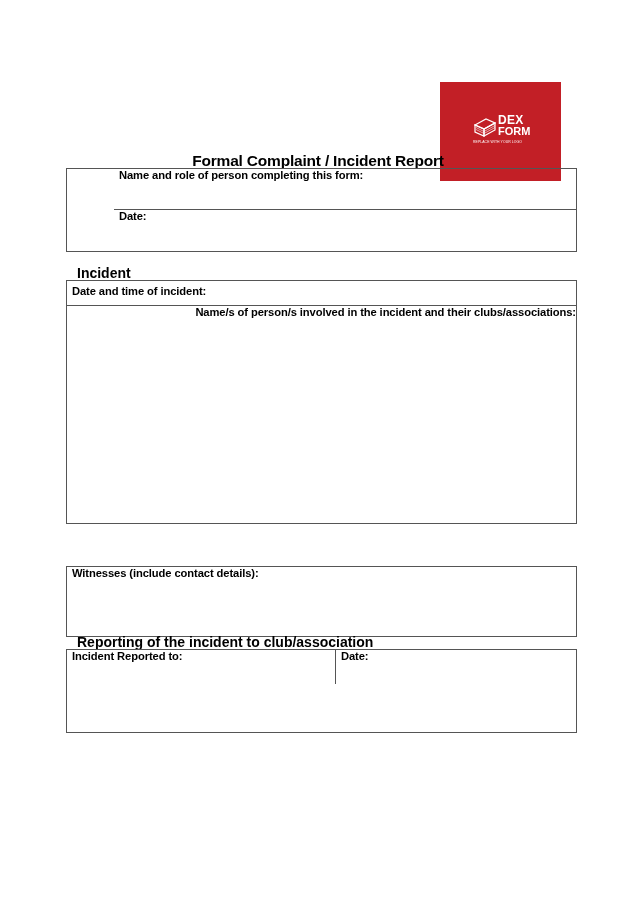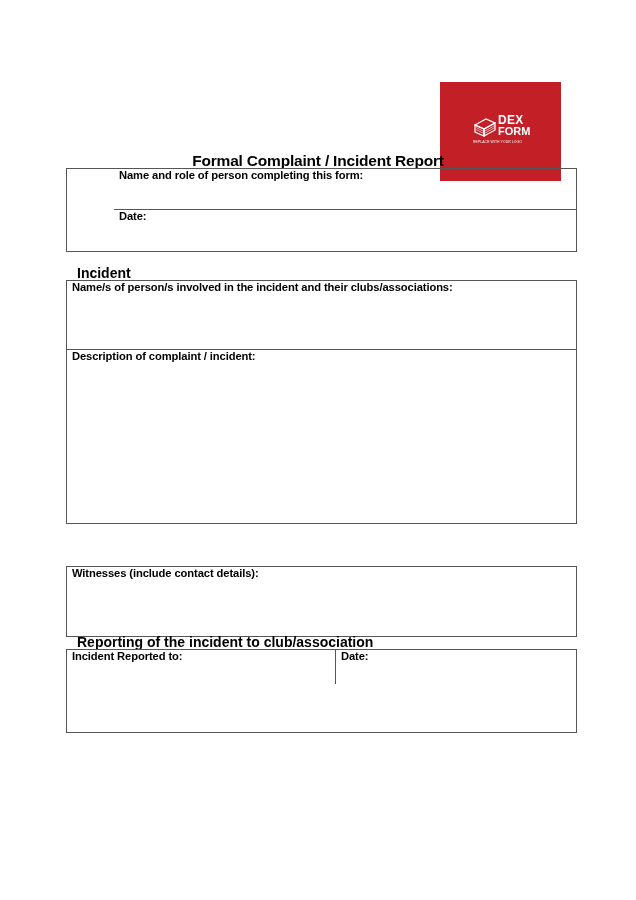--- a/index.html
+++ b/index.html
@@ -67,25 +67,25 @@
   <div class="row" style="height:41px;">
     <span class="lbl" style="padding-top:0px;">Name and role of person completing this form:</span>
   </div>
   <div class="row" style="height:12px;">
     <span class="lbl" style="line-height:12px;">Date:</span>
   </div>
 </div>
 
 <div class="section-heading" style="top:265px;">Incident</div>
 <div class="tbl" style="top:280px; height:244px;">
-  <div class="row" style="height:69px;">
+  <div class="row" style="height:25px;">
+    <span class="lbl" style="padding-top:4px;">Date and time of incident:</span>
+  </div>
+  <div class="row" style="height:69px;text-align:right;">
     <span class="lbl">Name/s of person/s involved in the incident and their clubs/associations:</span>
-  </div>
-  <div class="row" style="height:147px;">
-    <span class="lbl">Description of complaint / incident:</span>
   </div>
 </div>
 
 <div class="tbl" style="top:538px; height:71px;margin-top:28px;">
   <span class="lbl">Witnesses (include contact details):</span>
 </div>
 
 <div class="section-heading" style="top:634px;">Reporting of the incident to club/association</div>
 <div class="tbl" style="top:649px; height:84px;">
   <div class="row" style="height:42px;">

